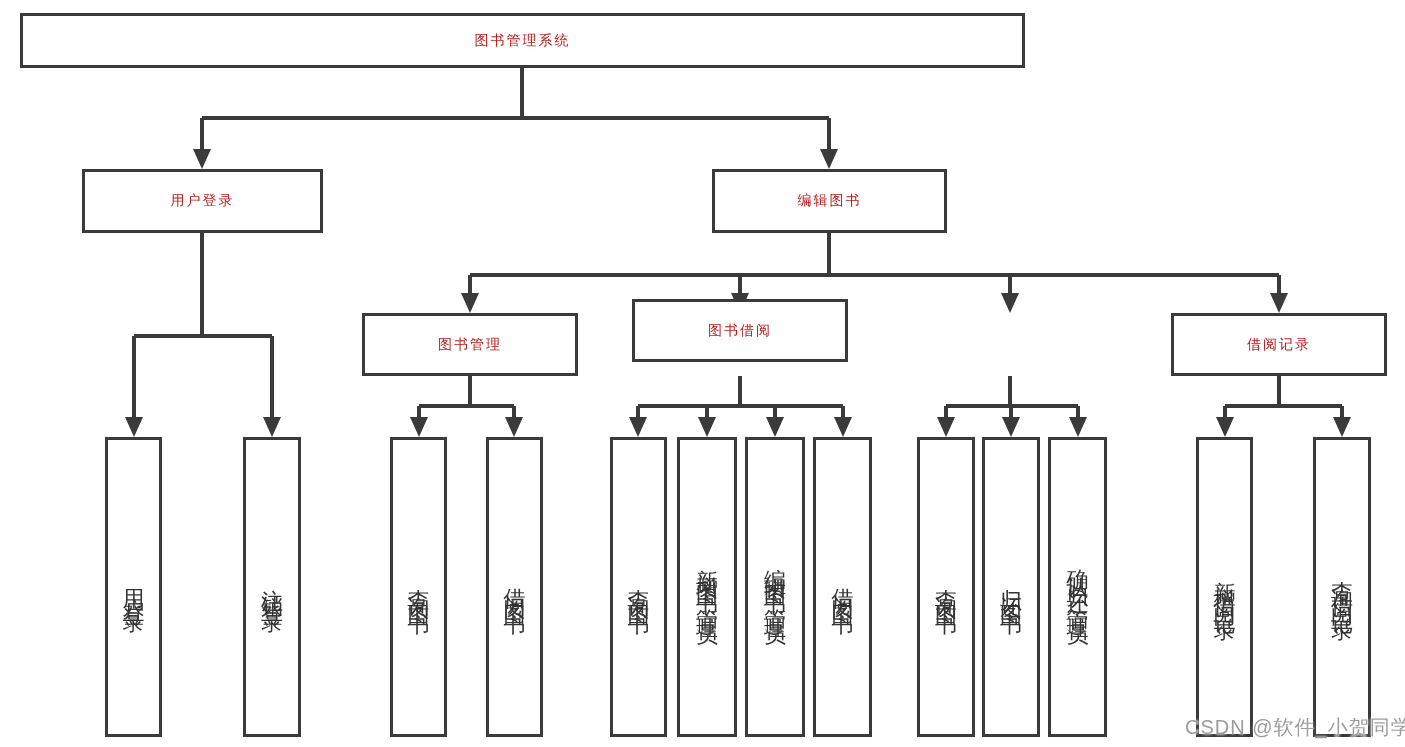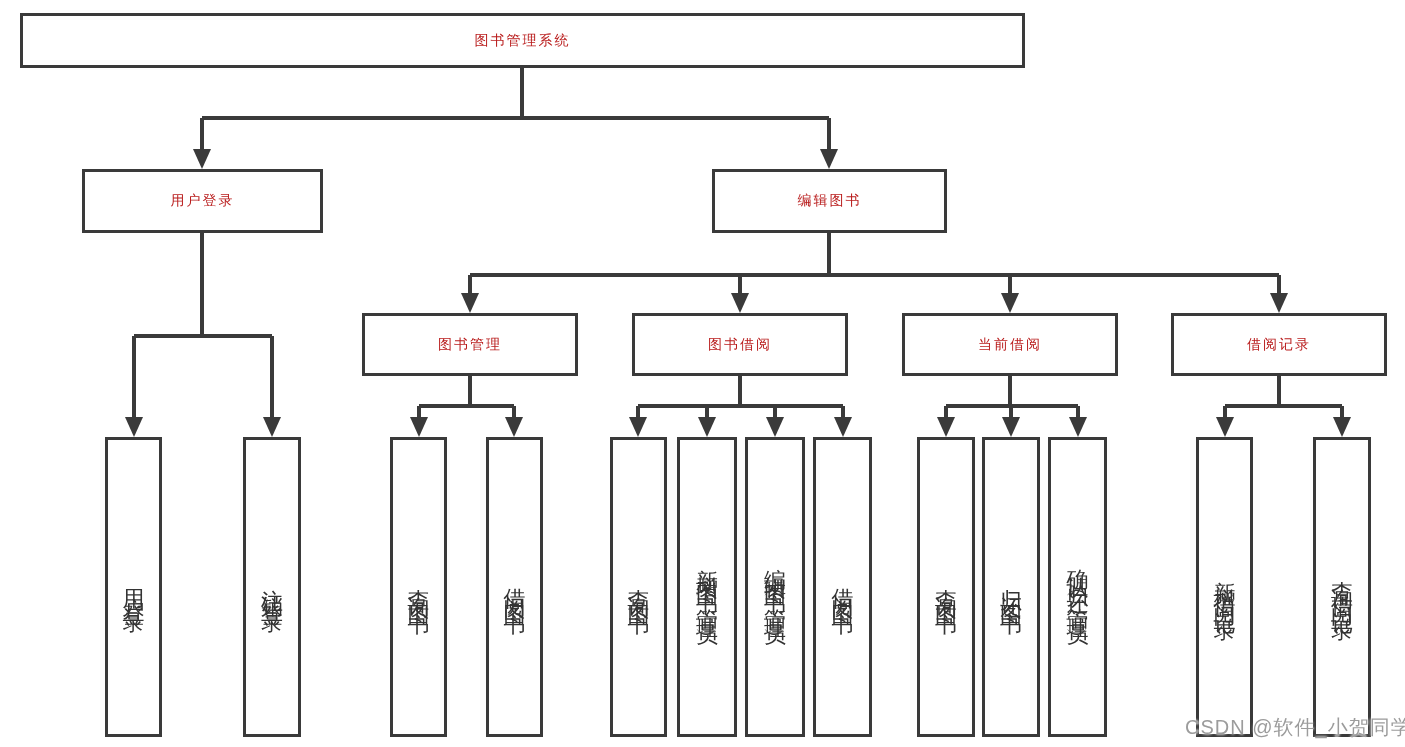--- a/index.html
+++ b/index.html
@@ -110,25 +110,22 @@
   <div class="hbox" style="left:82px; top:169px; width:241px; height:64px;">
     <span class="lbl">用户登录</span>
   </div>
   <div class="hbox" style="left:712px; top:169px; width:235px; height:64px;">
     <span class="lbl">编辑图书</span>
   </div>
 
   <div class="hbox" style="left:362px; top:313px; width:216px; height:63px;">
     <span class="lbl">图书管理</span>
   </div>
-  <div class="hbox" style="left:632px; top:313px; width:216px; height:63px;">
+  <div class="hbox" style="left:632px; top:299px; width:216px; height:63px;">
     <span class="lbl">图书借阅</span>
-  </div>
-  <div class="hbox" style="left:902px; top:313px; width:216px; height:63px;">
-    <span class="lbl">当前借阅</span>
   </div>
   <div class="hbox" style="left:1171px; top:313px; width:216px; height:63px;">
     <span class="lbl">借阅记录</span>
   </div>
 
   <div class="leaf" style="left:105px; width:57px;">
     <span class="vlbl">用户登录</span>
   </div>
   <div class="leaf" style="left:243px; width:58px;">
     <span class="vlbl">注销登录</span>

